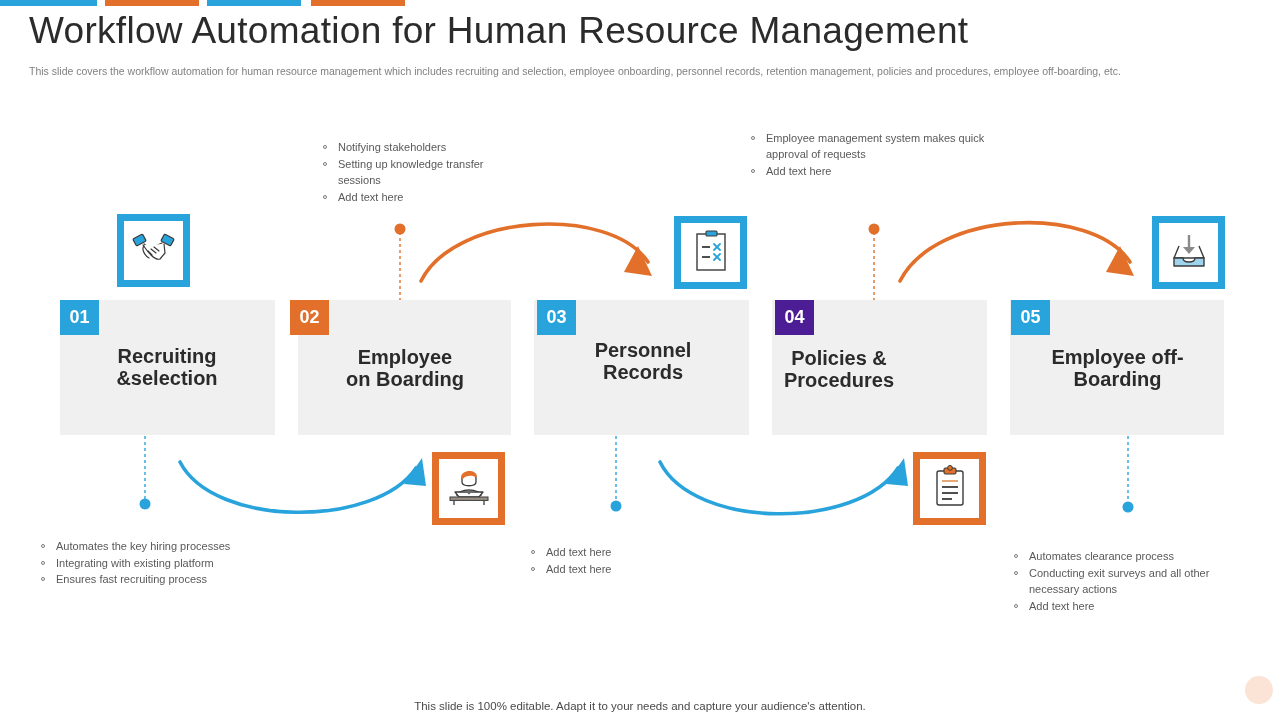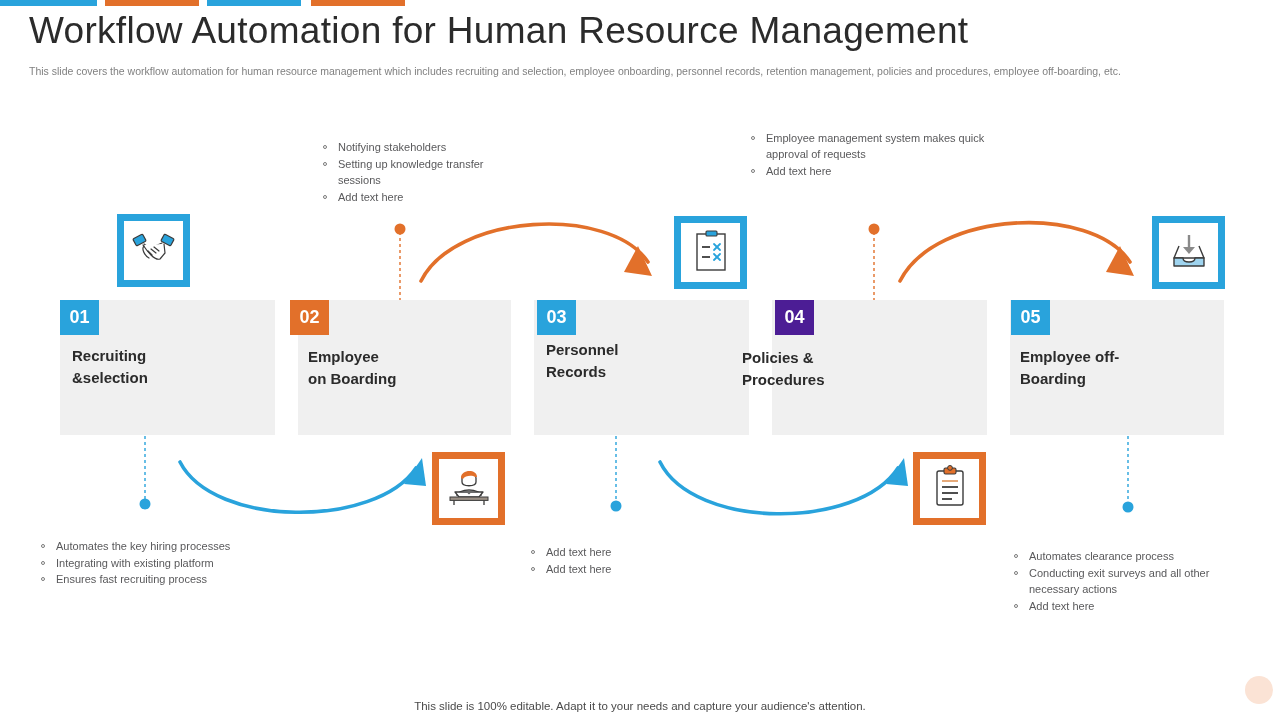--- a/index.html
+++ b/index.html
@@ -76,21 +76,22 @@
     justify-content: center;
   }
   .stage-num.n1 { left: 60px;   background: #29a3dc; }
   .stage-num.n2 { left: 290px;  background: #e2702a; }
   .stage-num.n3 { left: 537px;  background: #29a3dc; }
   .stage-num.n4 { left: 775px;  background: #4c1d95; }
   .stage-num.n5 { left: 1011px; background: #29a3dc; }
 
   .stage-label {
     position: absolute;
-    font-size: 15px;
+    text-align: center;
+    font-size: 20px;
     font-weight: 700;
     color: #2b2b2b;
     line-height: 22px;
   }
   .stage-label.l1 { left: 72px;   top: 345px; width: 190px; }
   .stage-label.l2 { left: 308px;  top: 346px; width: 194px; }
   .stage-label.l3 { left: 546px;  top: 339px; width: 194px; }
   .stage-label.l4 { left: 742px;  top: 347px; width: 194px; }
   .stage-label.l5 { left: 1020px; top: 346px; width: 195px; }
 

